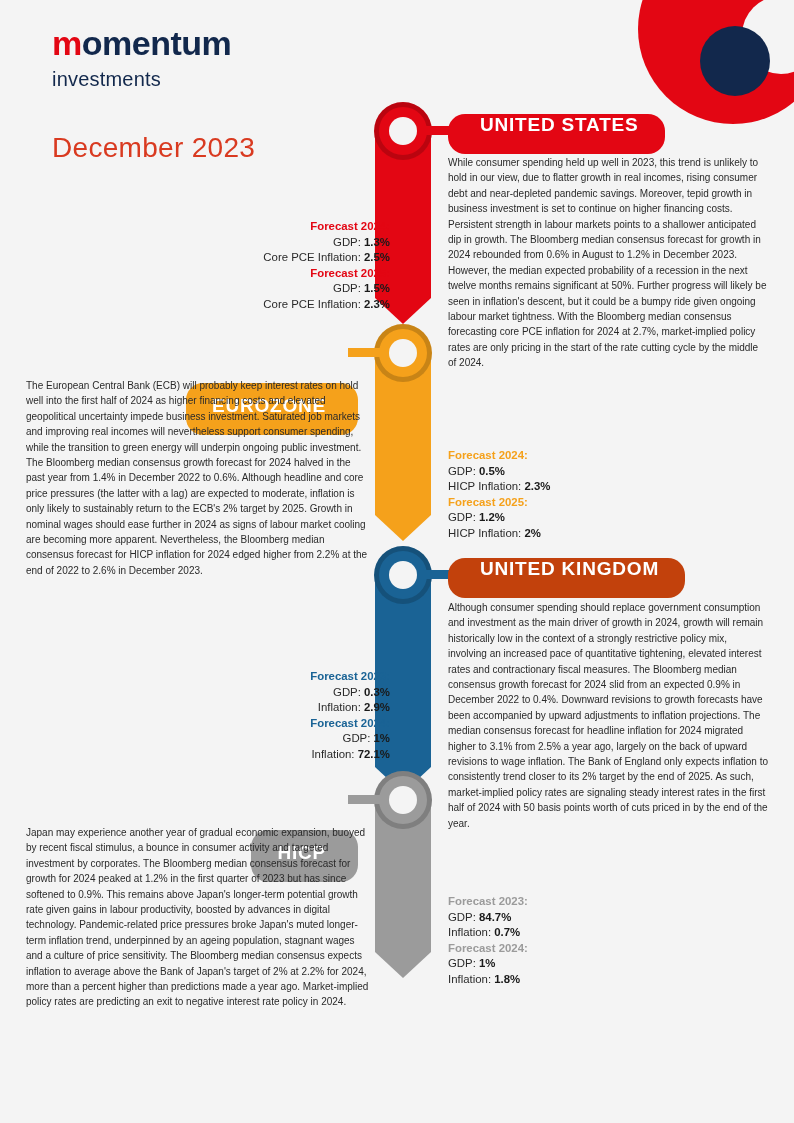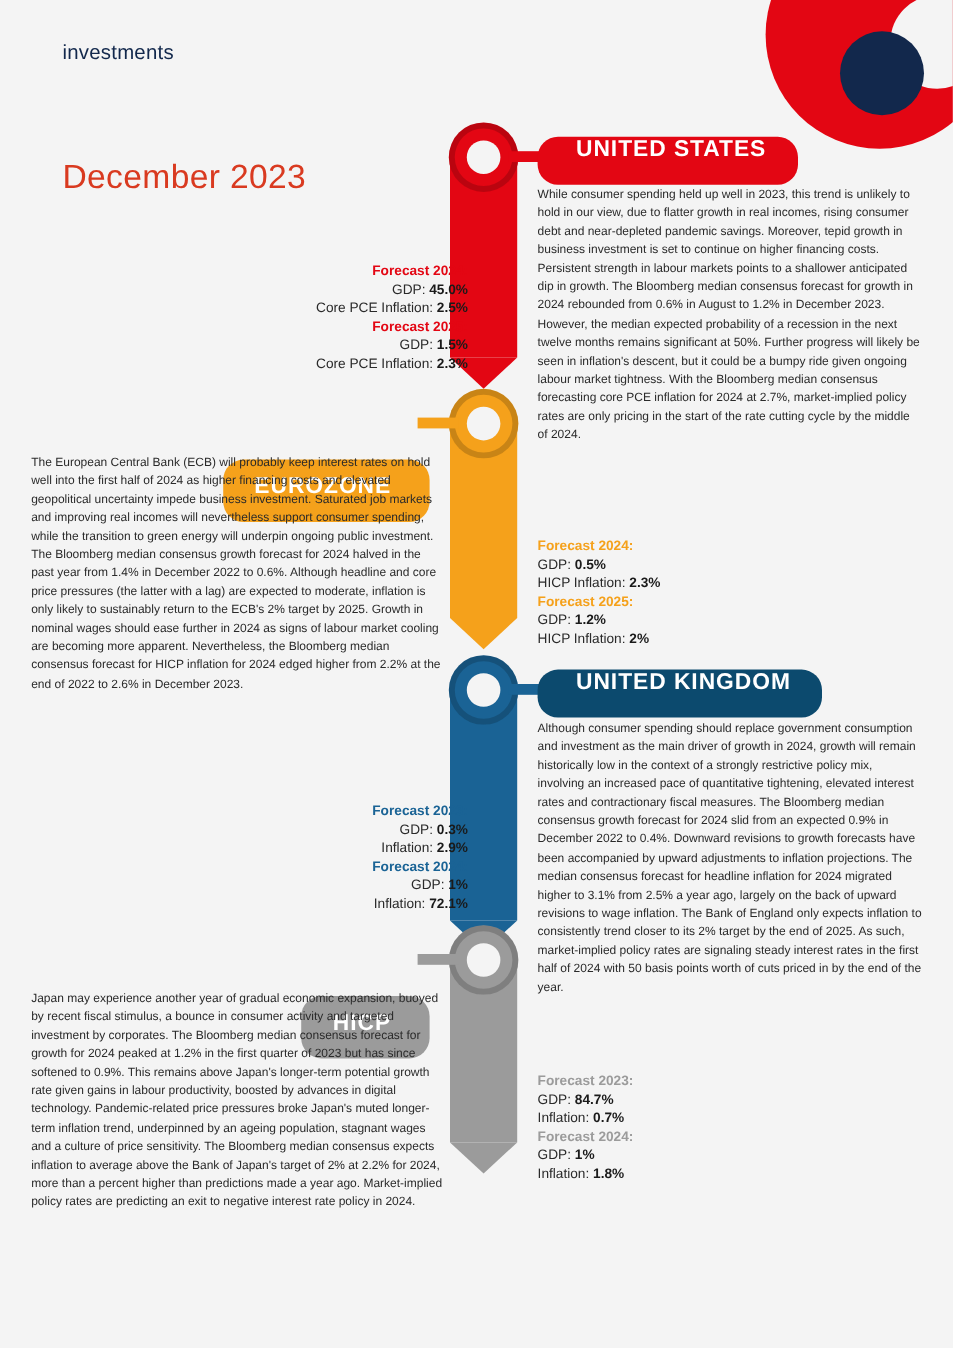--- a/index.html
+++ b/index.html
@@ -26,21 +26,21 @@
     position:absolute;top:26px;right:24px;
     width:70px;height:70px;border-radius:50%;
     background:#12284c;z-index:3;
   }
 
   
   .logo{position:absolute;left:52px;top:26px;z-index:6;}
   .logo-word{font-size:34px;font-weight:bold;letter-spacing:-0.5px;line-height:1;}
   .logo-m{color:#e30613;}
   .logo-rest{color:#12284c;}
-  .logo-sub{color:#12284c;font-size:17px;margin-top:8px;letter-spacing:0.2px;}
+  .logo-sub{color:#12284c;font-size:20px;margin-top:8px;letter-spacing:0.2px;}
   .date{
     position:absolute;left:52px;top:132px;z-index:6;
     color:#d93a20;font-size:28px;letter-spacing:0.3px;
   }
 
   
   .spine{position:absolute;left:375px;top:0;width:56px;height:1123px;z-index:2;}
   .bar{position:absolute;left:0;width:56px;}
   .bar .stem{position:absolute;left:0;top:0;width:56px;}
   .bar .tip{
@@ -81,20 +81,21 @@
 </head>
 <body>
 
 <div class="page">
 
   <div class="deco-red"></div>
   <div class="deco-red-notch"></div>
   <div class="deco-navy"></div>
 
   <div class="logo">
+    <div class="logo-word"><span class="logo-m">m</span><span class="logo-rest">omentum</span></div>
     <div class="logo-sub">investments</div>
   </div>
   <div class="date">December 2023</div>
 
   <div class="spine" id="spine">
       <div class="bar" style="top: 108px;">
         <div class="stem" style="height: 190px; background: rgb(227, 6, 19); border-radius: 26px 26px 0px 0px;"></div>
         <div class="tip" style="top: 190px; border-top: 26px solid rgb(227, 6, 19);"></div>
       </div>
       <div class="node" style="top: 102px; background: rgb(227, 6, 19); box-shadow: rgba(0, 0, 0, 0.18) 0px 0px 0px 5px inset;">
@@ -124,41 +125,41 @@
     </div>
 
   <div id="sections-root">
       <div class="connector" style="top: 126px; background: rgb(227, 6, 19); left: 424px; width: 34px;"></div>
       <div class="pill right" style="top: 114px; background: rgb(227, 6, 19); left: 448px;">
         <span>UNITED STATES</span>
       </div>
       <div class="body-text right" style="top: 155px;">While consumer spending held up well in 2023, this trend is unlikely to hold in our view, due to flatter growth in real incomes, rising consumer debt and near-depleted pandemic savings. Moreover, tepid growth in business investment is set to continue on higher financing costs. Persistent strength in labour markets points to a shallower anticipated dip in growth. The Bloomberg median consensus forecast for growth in 2024 rebounded from 0.6% in August to 1.2% in December 2023. However, the median expected probability of a recession in the next twelve months remains significant at 50%. Further progress will likely be seen in inflation's descent, but it could be a bumpy ride given ongoing labour market tightness. With the Bloomberg median consensus forecasting core PCE inflation for 2024 at 2.7%, market-implied policy rates are only pricing in the start of the rate cutting cycle by the middle of 2024.</div>
       <div class="fc left" style="top: 219px; right: 404px;">
         <div class="hdr" style="color: rgb(227, 6, 19);">Forecast 2024:</div>
-        <div><span>GDP: </span><span class="val">45.0%</span></div>
+        <div><span>GDP: </span><span class="val">1.3%</span></div>
         <div><span>Core PCE Inflation: </span><span class="val">2.5%</span></div>
         <div class="hdr" style="color: rgb(227, 6, 19);">Forecast 2025:</div>
         <div><span>GDP: </span><span class="val">1.5%</span></div>
         <div><span>Core PCE Inflation: </span><span class="val">2.3%</span></div>
       </div>
       <div class="connector" style="top: 348px; background: rgb(245, 161, 27); left: 348px; width: 34px;"></div>
       <div class="pill left" style="top: 336px; background: rgb(245, 161, 27); right: 436px;">
         <span>EUROZONE</span>
       </div>
       <div class="body-text left" style="top: 378px;">The European Central Bank (ECB) will probably keep interest rates on hold well into the first half of 2024 as higher financing costs and elevated geopolitical uncertainty impede business investment. Saturated job markets and improving real incomes will nevertheless support consumer spending, while the transition to green energy will underpin ongoing public investment. The Bloomberg median consensus growth forecast for 2024 halved in the past year from 1.4% in December 2022 to 0.6%. Although headline and core price pressures (the latter with a lag) are expected to moderate, inflation is only likely to sustainably return to the ECB's 2% target by 2025. Growth in nominal wages should ease further in 2024 as signs of labour market cooling are becoming more apparent. Nevertheless, the Bloomberg median consensus forecast for HICP inflation for 2024 edged higher from 2.2% at the end of 2022 to 2.6% in December 2023.</div>
       <div class="fc right" style="top: 448px; left: 448px;">
         <div class="hdr" style="color: rgb(245, 161, 27);">Forecast 2024:</div>
         <div><span>GDP: </span><span class="val">0.5%</span></div>
         <div><span>HICP Inflation: </span><span class="val">2.3%</span></div>
         <div class="hdr" style="color: rgb(245, 161, 27);">Forecast 2025:</div>
         <div><span>GDP: </span><span class="val">1.2%</span></div>
         <div><span>HICP Inflation: </span><span class="val">2%</span></div>
       </div>
       <div class="connector" style="top: 570px; background: rgb(26, 99, 149); left: 424px; width: 34px;"></div>
-      <div class="pill right" style="top: 558px; background: #0c4a6e; left: 448px;">
+      <div class="pill right" style="top: 558px; background: #c2410c; left: 448px;">
         <span>UNITED KINGDOM</span>
       </div>
       <div class="body-text right" style="top: 600px;">Although consumer spending should replace government consumption and investment as the main driver of growth in 2024, growth will remain historically low in the context of a strongly restrictive policy mix, involving an increased pace of quantitative tightening, elevated interest rates and contractionary fiscal measures. The Bloomberg median consensus growth forecast for 2024 slid from an expected 0.9% in December 2022 to 0.4%. Downward revisions to growth forecasts have been accompanied by upward adjustments to inflation projections. The median consensus forecast for headline inflation for 2024 migrated higher to 3.1% from 2.5% a year ago, largely on the back of upward revisions to wage inflation. The Bank of England only expects inflation to consistently trend closer to its 2% target by the end of 2025. As such, market-implied policy rates are signaling steady interest rates in the first half of 2024 with 50 basis points worth of cuts priced in by the end of the year.</div>
       <div class="fc left" style="top: 669px; right: 404px;">
         <div class="hdr" style="color: rgb(26, 99, 149);">Forecast 2023:</div>
         <div><span>GDP: </span><span class="val">0.3%</span></div>
         <div><span>Inflation: </span><span class="val">2.9%</span></div>
         <div class="hdr" style="color: rgb(26, 99, 149);">Forecast 2024:</div>
         <div><span>GDP: </span><span class="val">1%</span></div>
         <div><span>Inflation: </span><span class="val">72.1%</span></div>

